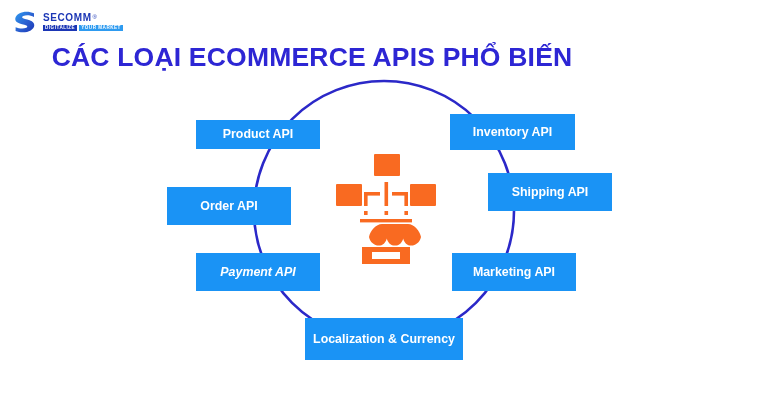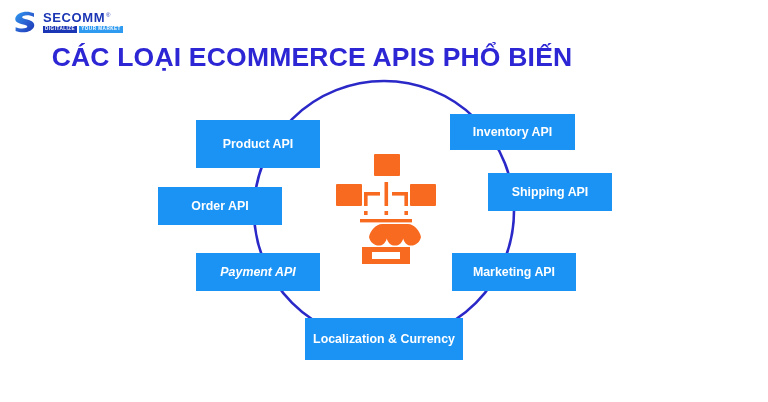--- a/index.html
+++ b/index.html
@@ -33,21 +33,21 @@
     display: flex;
     flex-direction: column;
     align-items: flex-start;
     line-height: 1;
   }
   .logo-wordmark-row {
     display: flex;
     align-items: flex-start;
   }
   .logo-wordmark {
-    font-size: 13px;
+    font-size: 10px;
     font-weight: bold;
     color: #1B36B5;
     letter-spacing: 0.6px;
     font-family: "Liberation Sans", sans-serif;
   }
   .logo-reg {
     font-size: 6px;
     color: #1B36B5;
     margin-top: 1px;
     margin-left: 1px;
@@ -189,29 +189,29 @@
 
       <path d="M30 70 h44 c6 0 12 7 13 13 c-1.2 5.5 -5.6 8.6 -9.6 8.6
                c-4.2 0 -7.4 -3.1 -8.2 -7.2 c-0.9 4.1 -4.1 7.2 -8.2 7.2
                c-4.1 0 -7.3 -3.1 -8.2 -7.2 c-0.9 4.1 -4.1 7.2 -8.2 7.2
                c-4.0 0 -8.4 -3.1 -9.6 -8.6 c1 -6 7 -13 13 -13 z"></path>
 
       <path d="M28 93 h48 v17 h-48 z M38 98 h28 v7 h-28 z" fill-rule="evenodd"></path>
     </g>
   </svg>
 
-  <div class="api-box" style="left:196px; top:42px; width:124px; height:48px;">
+  <div class="api-box" style="left:196px; top:42px; width:124px; height:29px;">
     <span>Product API</span>
   </div>
 
   <div class="api-box" style="left:450px; top:36px; width:125px; height:36px;">
     <span>Inventory API</span>
   </div>
 
-  <div class="api-box" style="left:158px; top:109px; width:124px; height:38px;">
+  <div class="api-box" style="left:167px; top:109px; width:124px; height:38px;">
     <span>Order API</span>
   </div>
 
   <div class="api-box" style="left:488px; top:95px; width:124px; height:38px;">
     <span>Shipping API</span>
   </div>
 
   <div class="api-box" style="left:196px; top:175px; width:124px; height:38px;font-style:italic;">
     <span>Payment API</span>
   </div>

